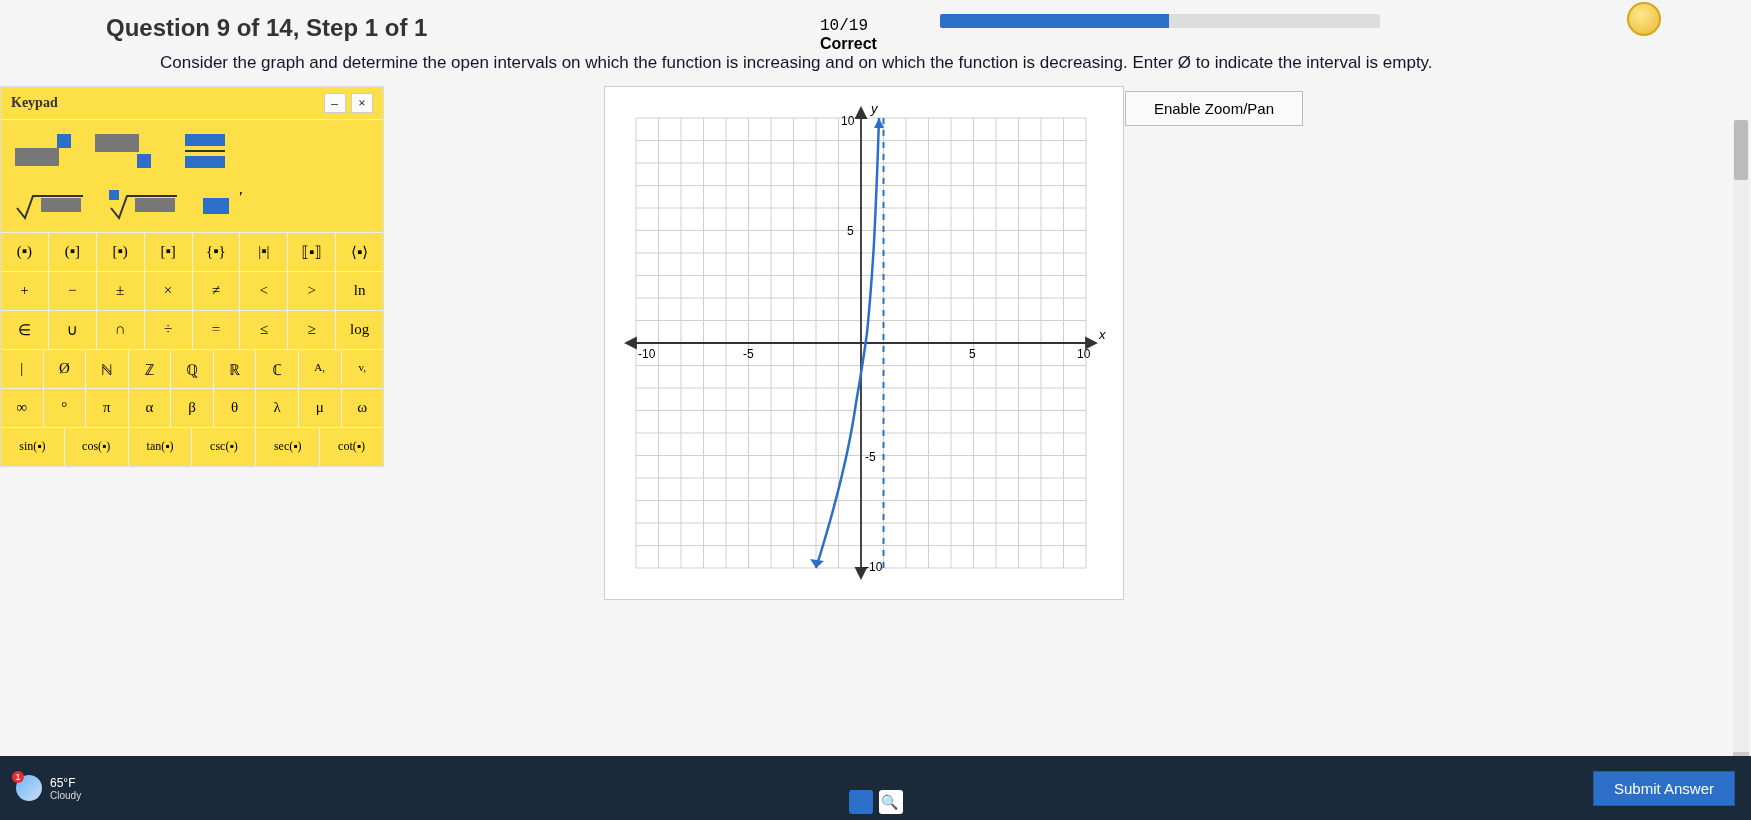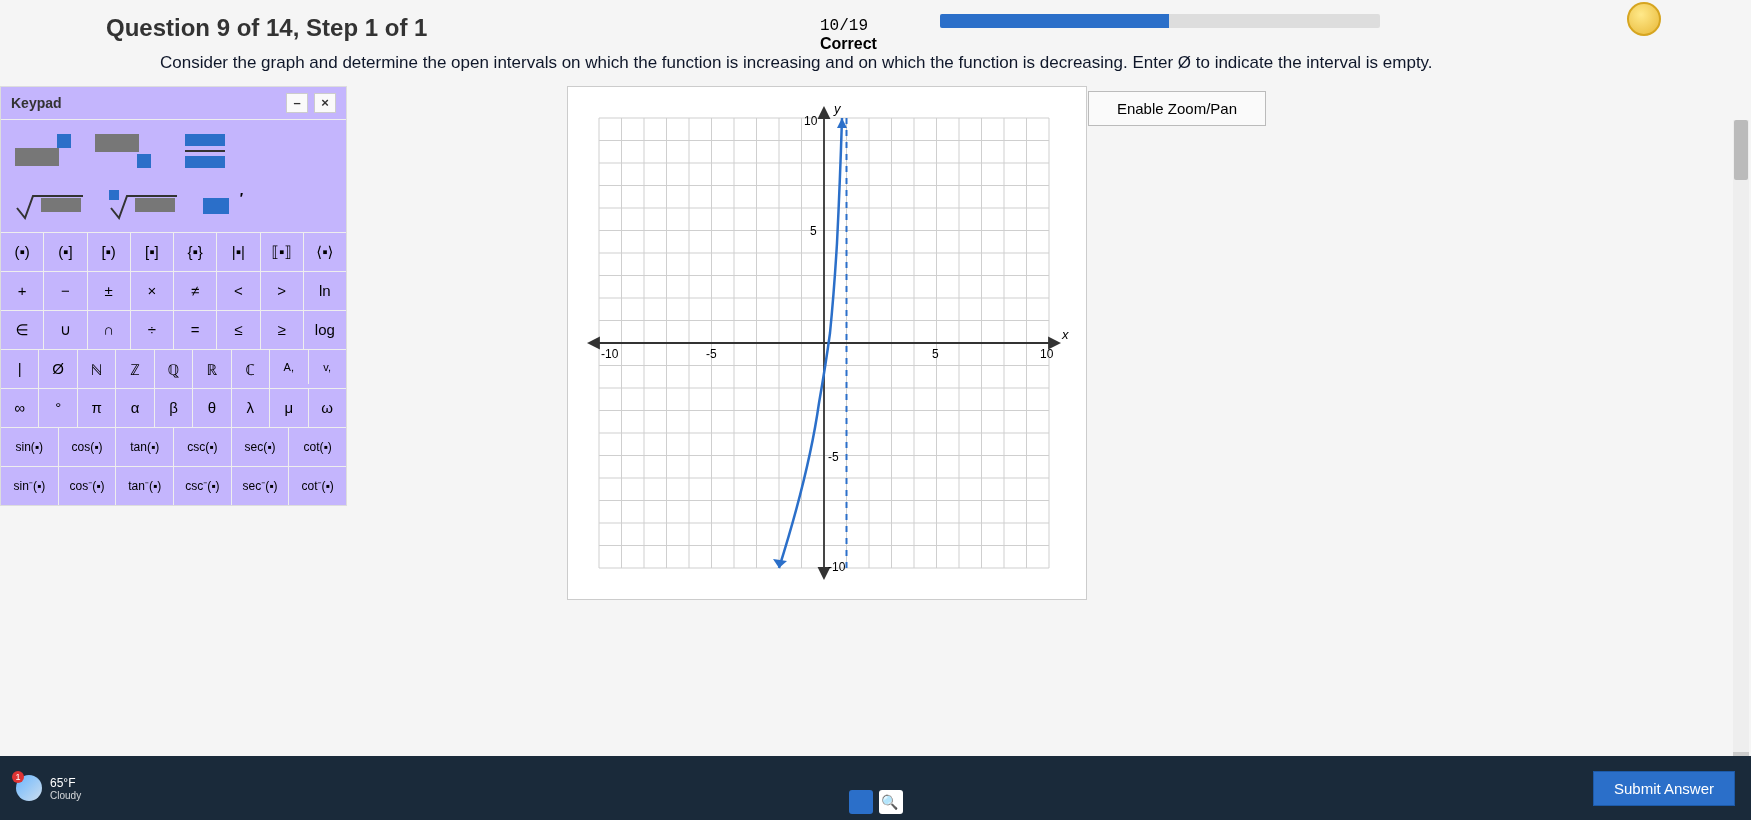--- a/index.html
+++ b/index.html
@@ -36,22 +36,22 @@
   padding: 6px 160px 4px 106px;
   font-weight: 700; font-size: 24px; color: #333;
 }
 .question-text {
   padding: 4px 160px 10px 160px;
   font-size: 17px; color: #0f172a; line-height: 1.5;
 }
 .content-row { display: flex; align-items: flex-start; }
 
 .keypad {
-  width: 347px; margin-left: 0; background: #c4b5fd;
-  border: 1px solid #ddd; font-size: 14px;
+  width: 384px; margin-left: 0; background: #fde047;
+  border: 1px solid #ddd; font-size: 14px; font-family: Liberation Serif, serif;
 }
 .keypad-header {
   display: flex; justify-content: space-between; align-items: center;
   padding: 6px 10px; font-weight: 700; color: #333;
   border-bottom: 1px solid #eee;
 }
 .keypad-header .ctrls span {
   display: inline-flex; align-items: center; justify-content: center;
   width: 22px; height: 20px; border: 1px solid #ccc; margin-left: 2px;
   font-size: 13px; font-weight: 700; cursor: pointer; background:#fafafa;
@@ -231,28 +231,20 @@
       <div class="kp-cell">μ</div>
       <div class="kp-cell">ω</div>
     </div>
     <div class="kp-row trig-row">
       <div class="kp-cell">sin(▪)</div>
       <div class="kp-cell">cos(▪)</div>
       <div class="kp-cell">tan(▪)</div>
       <div class="kp-cell">csc(▪)</div>
       <div class="kp-cell">sec(▪)</div>
       <div class="kp-cell">cot(▪)</div>
-    </div>
-    <div class="kp-row trig-row">
-      <div class="kp-cell">sin⁻(▪)</div>
-      <div class="kp-cell">cos⁻(▪)</div>
-      <div class="kp-cell">tan⁻(▪)</div>
-      <div class="kp-cell">csc⁻(▪)</div>
-      <div class="kp-cell">sec⁻(▪)</div>
-      <div class="kp-cell">cot⁻(▪)</div>
     </div>
   </div>
 
   <div class="graph-wrap">
     <button class="zp-btn">Enable Zoom/Pan</button>
     <div class="graph">
       <svg viewBox="0 0 500 500" width="500" height="500">
 
         <g stroke="#cfcfcf" stroke-width="1">
           <line x1="25" y1="25" x2="25" y2="475"></line>

